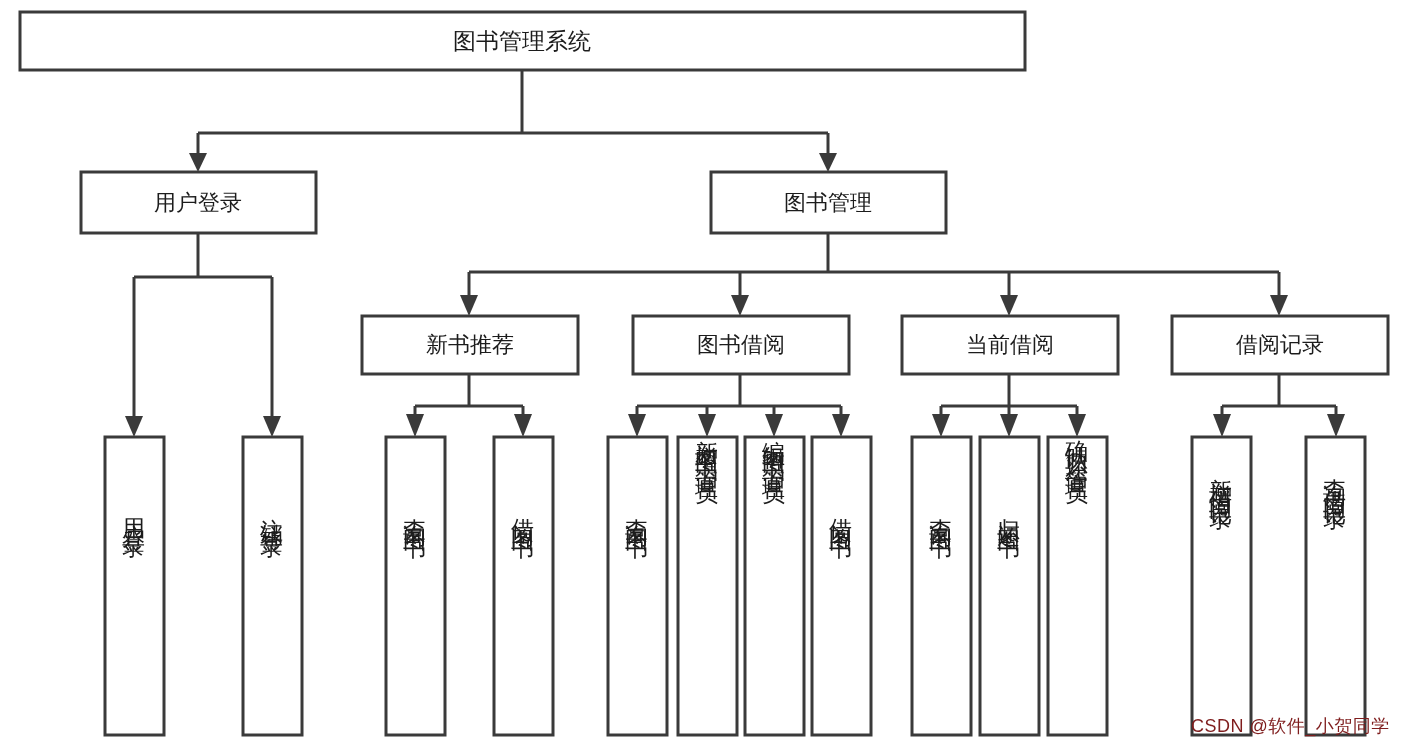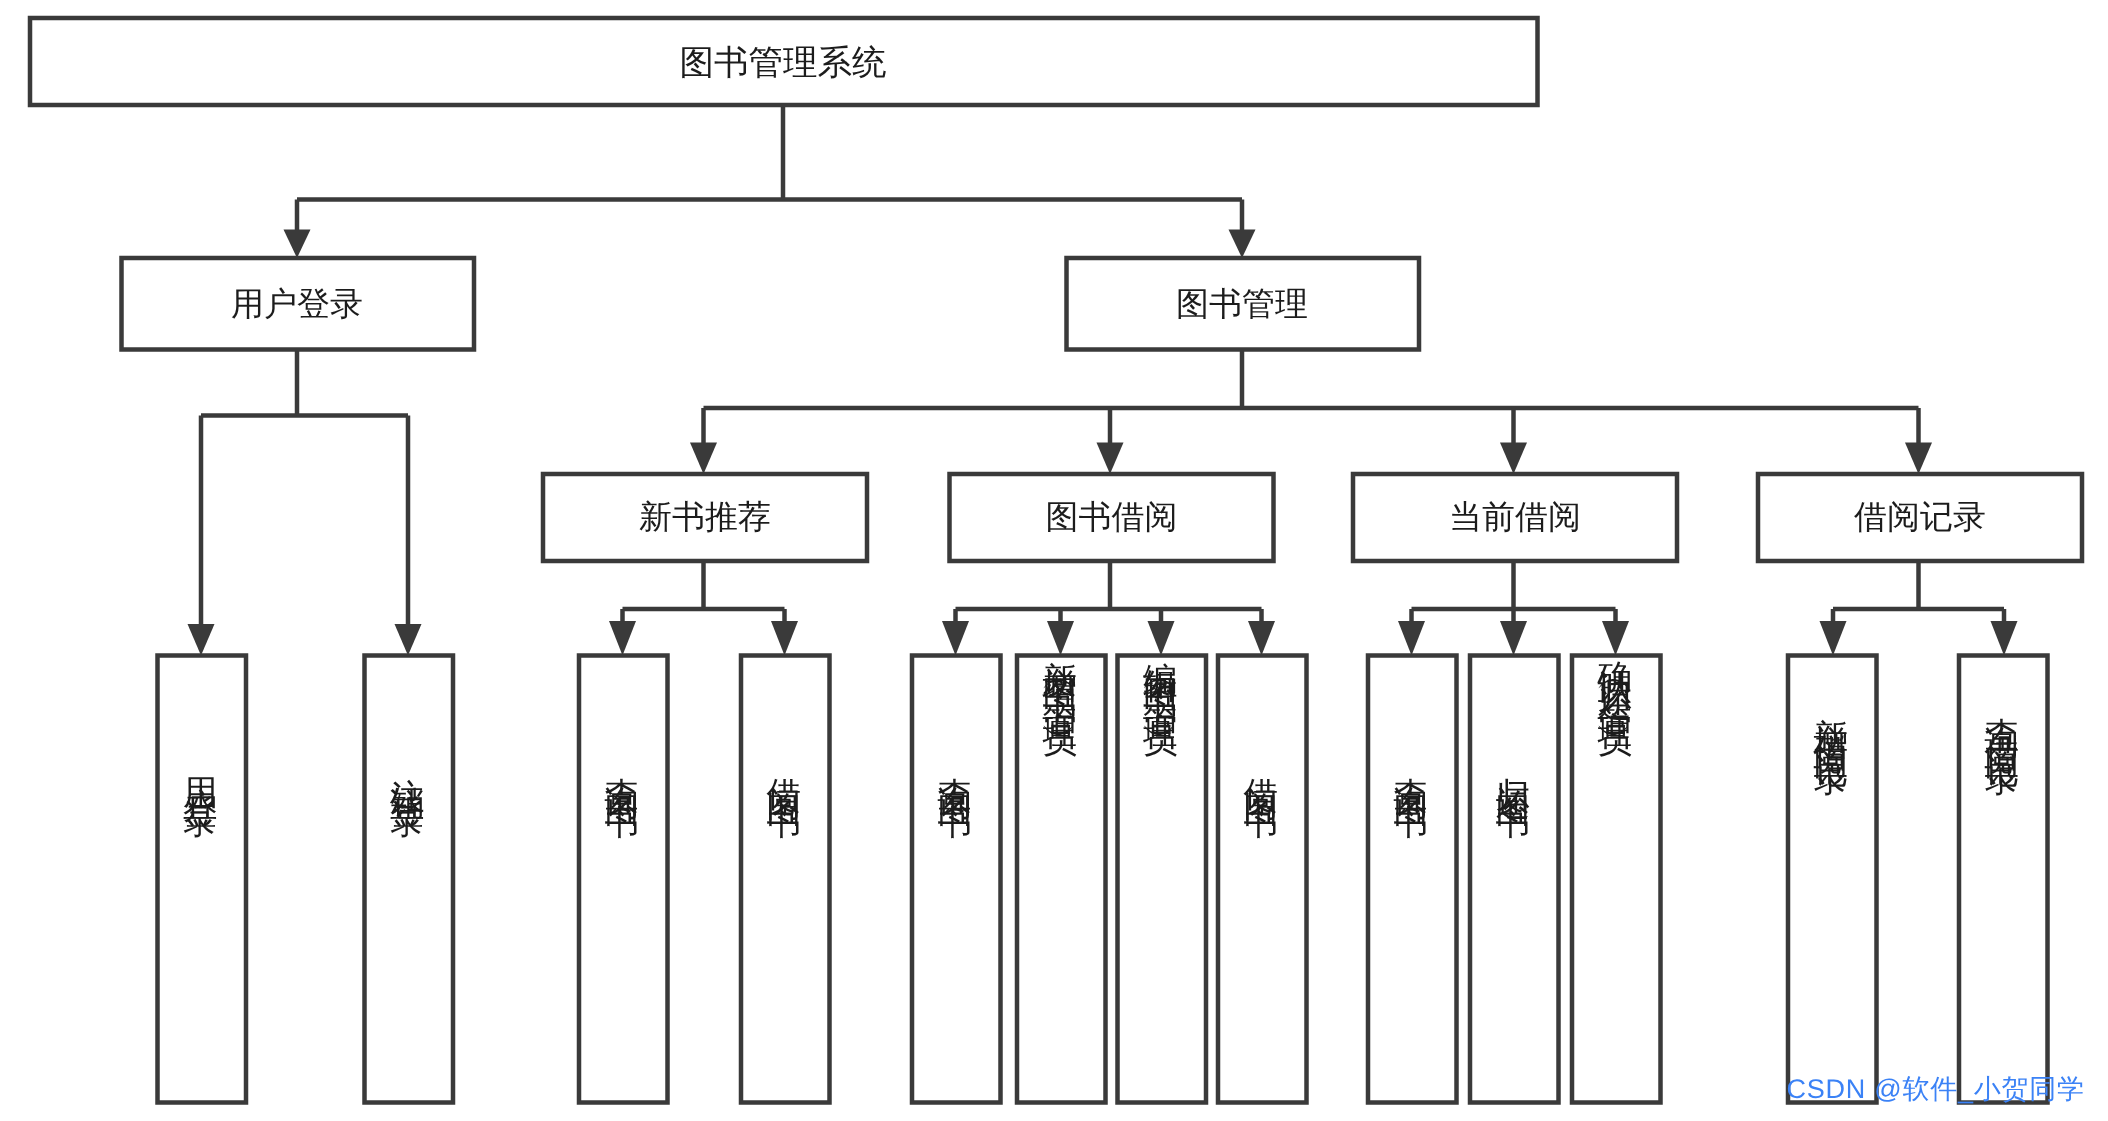--- a/index.html
+++ b/index.html
@@ -58,21 +58,21 @@
     fill: #1c1c1c;
     writing-mode: vertical-rl;
     text-orientation: upright;
     text-anchor: middle;
     letter-spacing: 6px;
   }
   .watermark {
     position: absolute;
     font-family: "Liberation Sans", "DejaVu Sans", sans-serif;
     font-size: 18px;
-    color: #3b82f6;
+    color: #7f1d1d;
     white-space: nowrap;
     letter-spacing: 0.5px;
     user-select: none;
   }
 </style>
 </head>
 <body>
 
 <div id="diagram-root">
 

